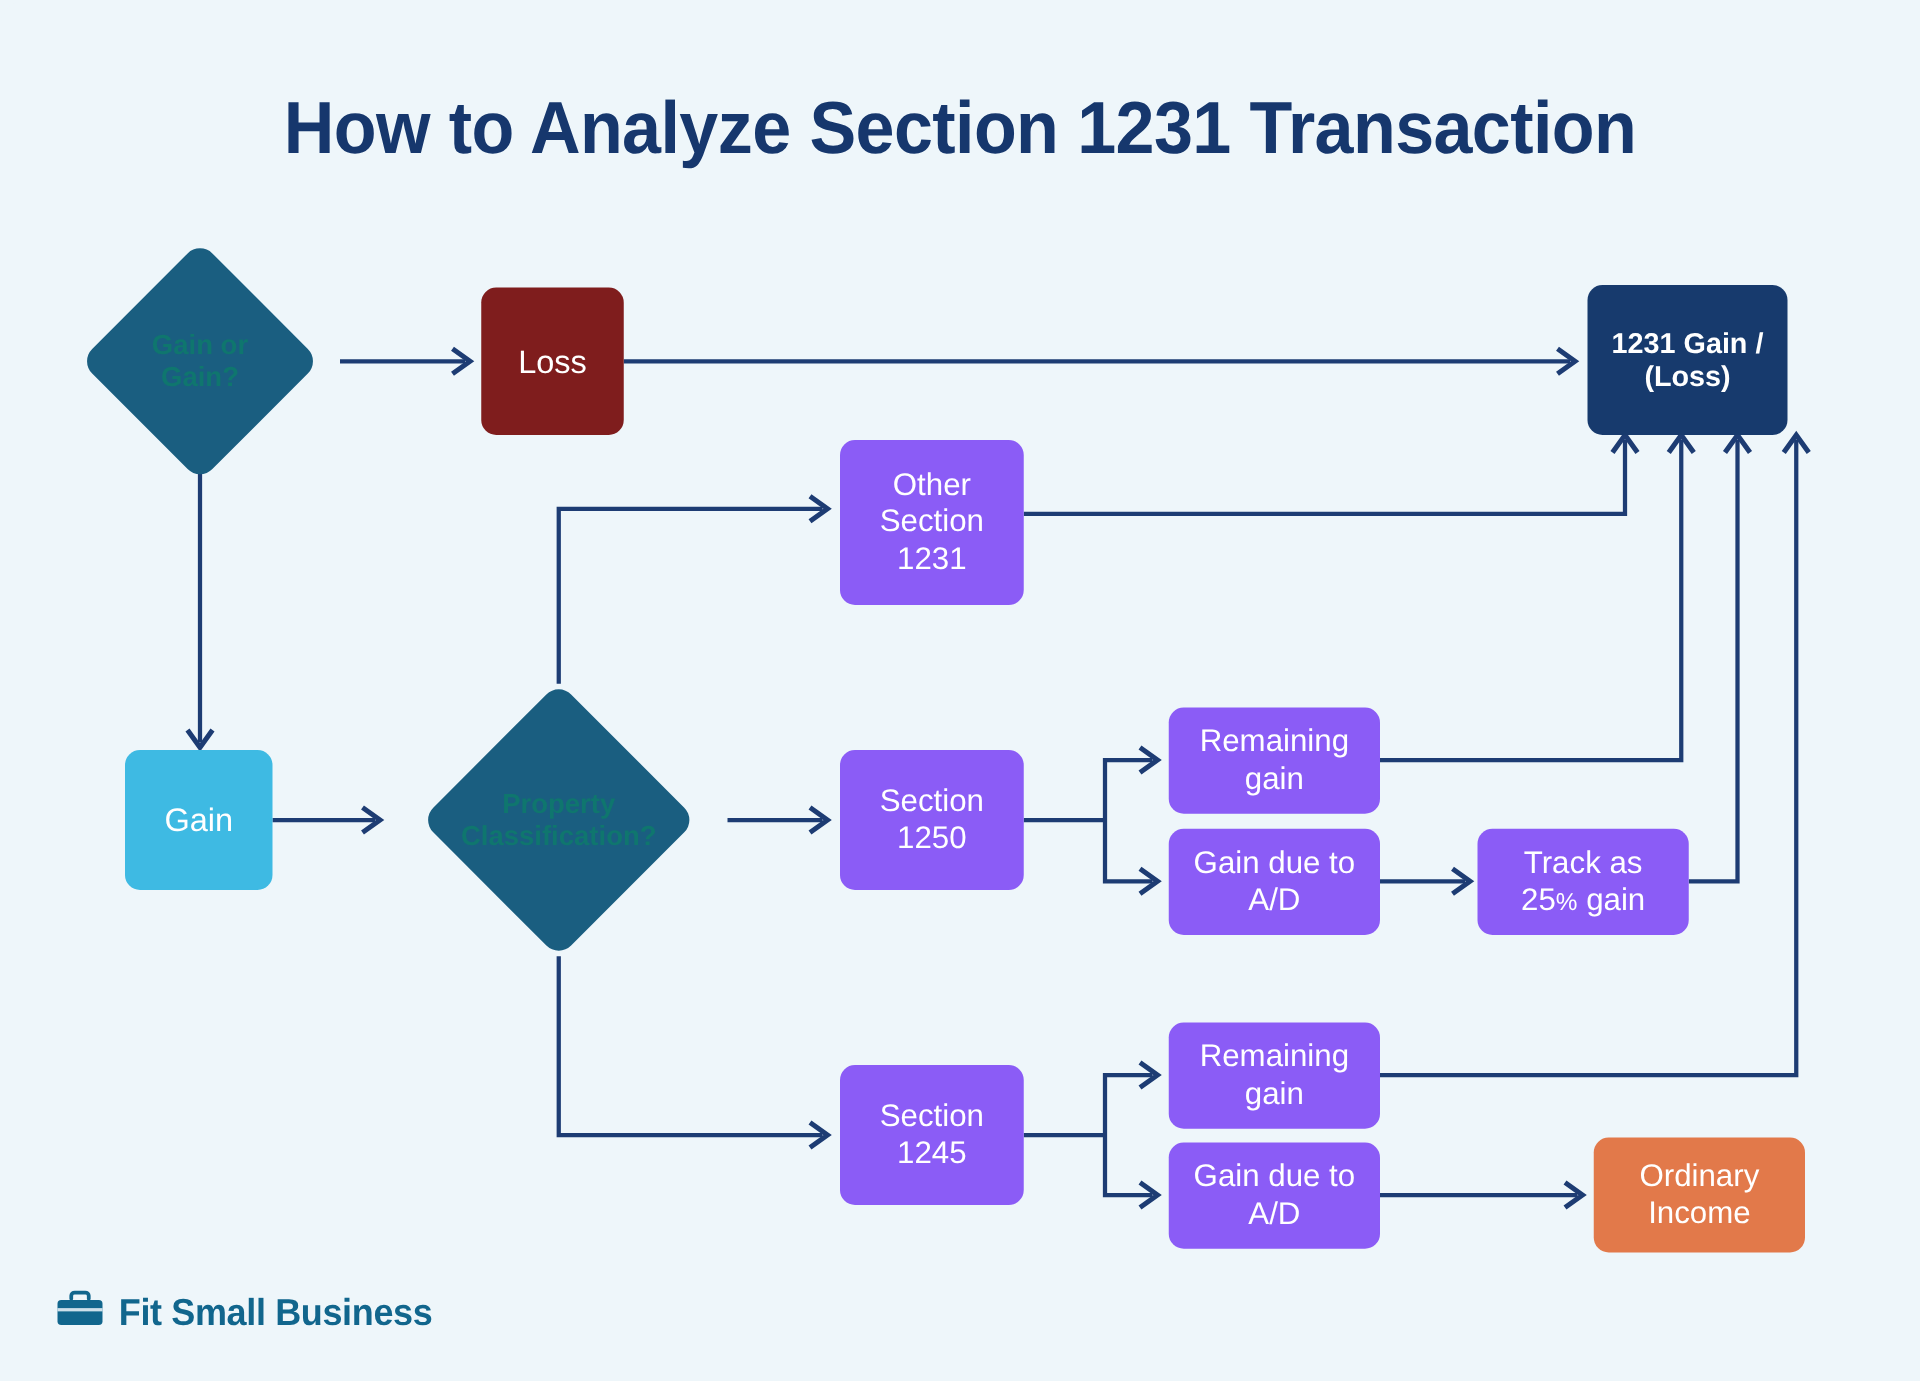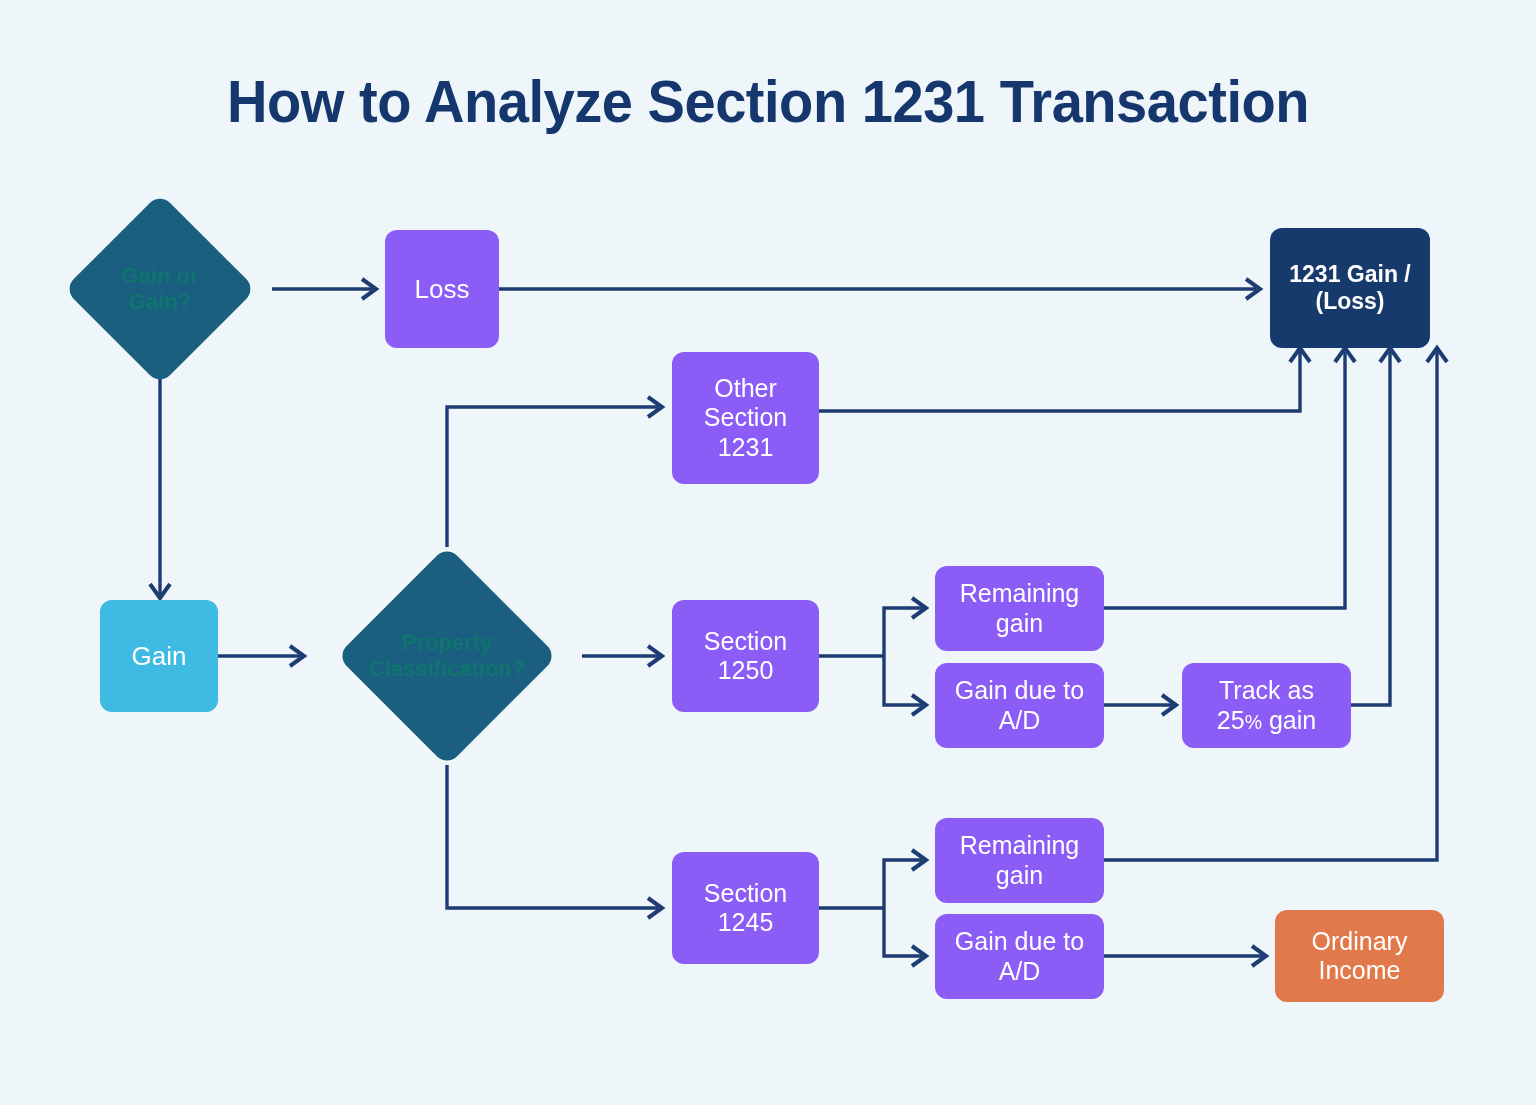--- a/index.html
+++ b/index.html
@@ -51,21 +51,21 @@
     justify-content: center;
     text-align: center;
     color: #ffffff;
     border-radius: 12px;
     line-height: 1.18;
     z-index: 3;
   }
   .node .lbl { display: block; width: 100%; padding: 0 6px; }
   .n-teal-mid  { background: #8b5cf6; }
   .n-lightblue { background: #3ebae3; }
-  .n-pink      { background: #8b5cf6; }
+  .n-pink      { background: #7f1d1d; }
   .n-navy      { background: #173a6d; }
   .n-orange    { background: #e2794a; }
 
   .bold { font-weight: bold; }
 
   
   .diamond {
     position: absolute;
     display: flex;
     align-items: center;
@@ -259,14 +259,24 @@
     </span>
   </div>
 
   <div class="node n-navy bold" style="left:1270px; top:228px; width:160px; height:120px; font-size:23px;">
     <span class="lbl">
       <span>1231 Gain /</span><br>
       <span>(Loss)</span>
     </span>
   </div>
 
+  <div id="logo">
+    <span style="display:block;">
+      <svg width="40" height="34" viewBox="0 0 40 34" fill="none">
+        <path d="M13 8 V5.5 C13 4 14.2 3 15.8 3 H24.2 C25.8 3 27 4 27 5.5 V8" stroke="#11668d" stroke-width="3" fill="none" stroke-linecap="round"></path>
+        <rect x="2" y="9" width="36" height="20" rx="3" fill="#11668d"></rect>
+        <rect x="2" y="15.5" width="36" height="2.6" fill="#eef6fa" opacity="0.85"></rect>
+      </svg>
+    </span>
+    <span class="logo-text">Fit Small Business</span>
+  </div>
 
 </div>
 
 </body></html>

